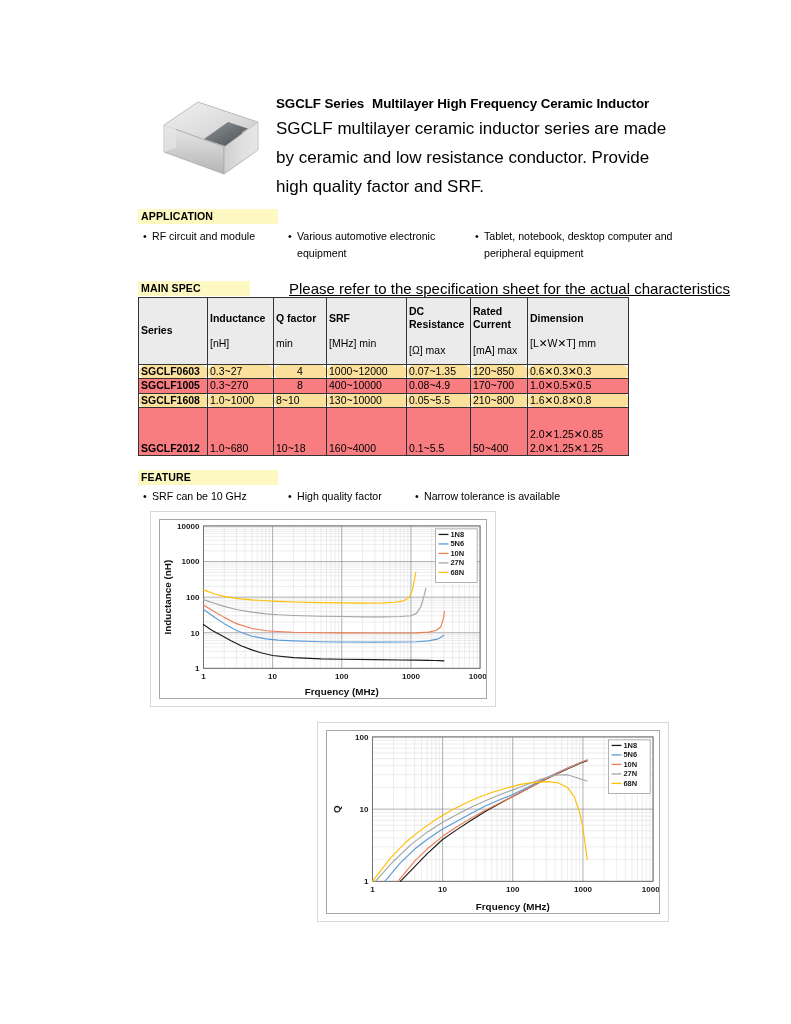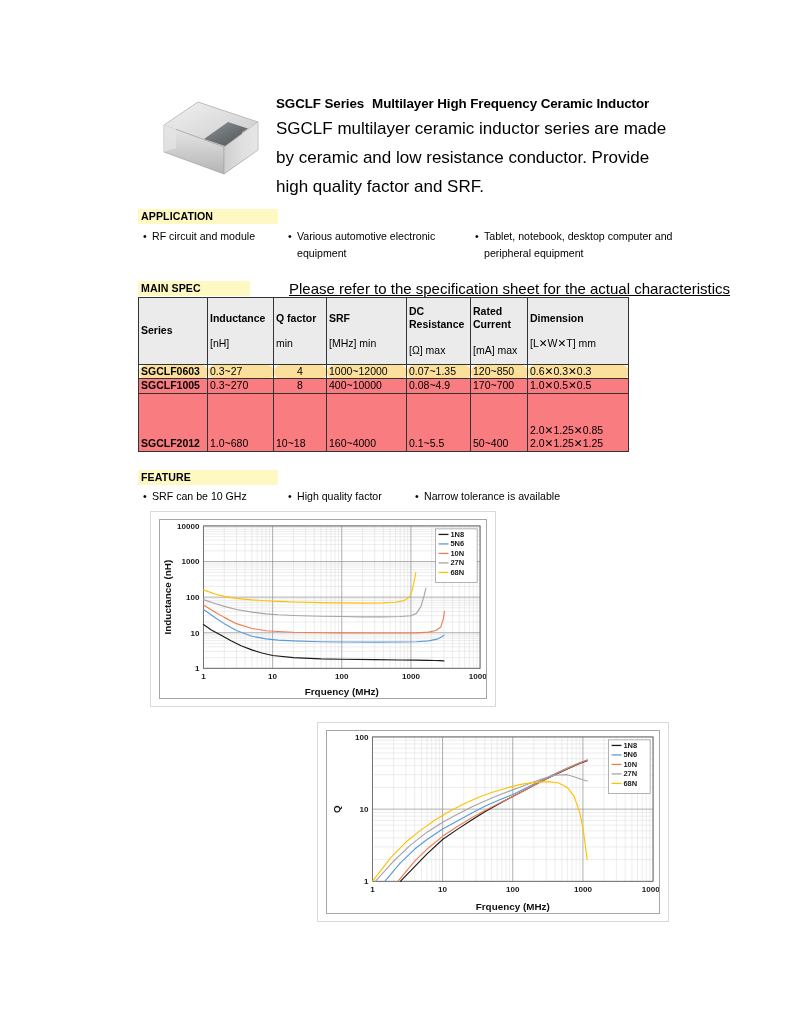--- a/index.html
+++ b/index.html
@@ -293,28 +293,37 @@
     </tr>
     <tr class="row-r">
       <td class="series-cell">SGCLF1005</td>
       <td>0.3~270</td>
       <td class="ctr">8</td>
       <td>400~10000</td>
       <td>0.08~4.9</td>
       <td>170~700</td>
       <td>1.0✕0.5✕0.5</td>
     </tr>
+    <tr class="row-y">
+      <td class="series-cell">SGCLF1608</td>
+      <td>1.0~1000</td>
+      <td>8~10</td>
+      <td>130~10000</td>
+      <td>0.05~5.5</td>
+      <td>210~800</td>
+      <td>1.6✕0.8✕0.8</td>
+    </tr>
     <tr class="row-r">
       <td class="series-cell" style="height:40px;">SGCLF2012</td>
       <td>1.0~680</td>
       <td>10~18</td>
       <td>160~4000</td>
       <td>0.1~5.5</td>
       <td>50~400</td>
-      <td class="dim-two" style="vertical-align:top; padding-top:30px;margin-top:20px;">
+      <td class="dim-two" style="vertical-align:top; padding-top:20px;margin-top:20px;">
         <div>2.0✕1.25✕0.85</div>
         <div>2.0✕1.25✕1.25</div>
       </td>
     </tr>
   </tbody>
 </table>
 
 <div class="sec-bar" style="left:138px; top:470px; width:140px;">FEATURE</div>
 
 <div class="bullets">

